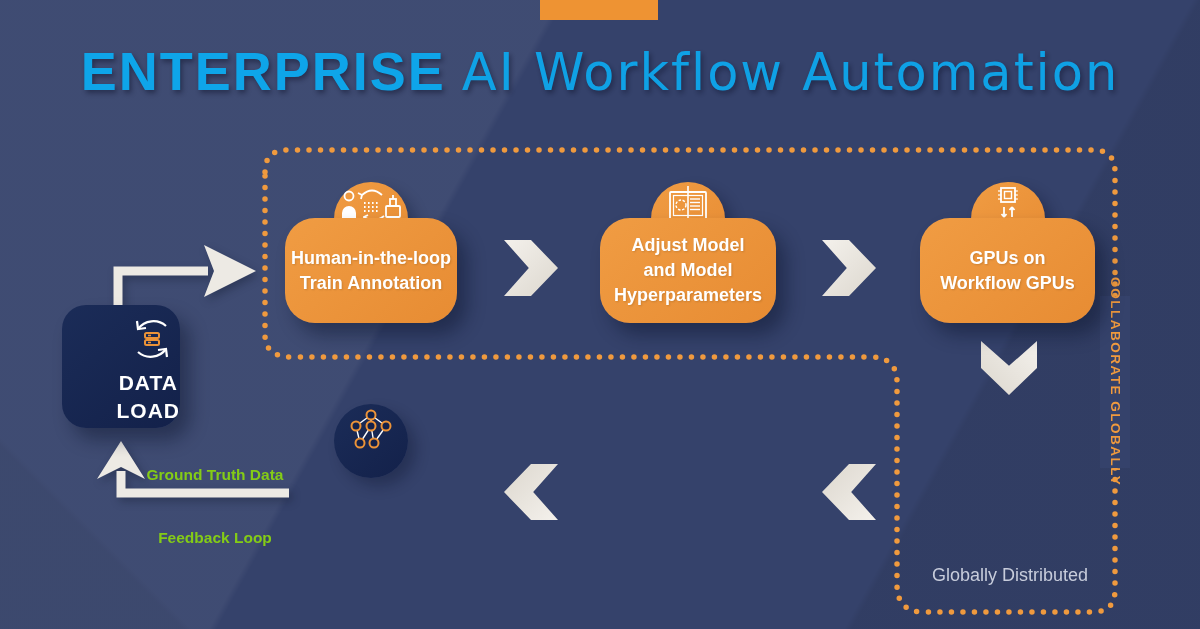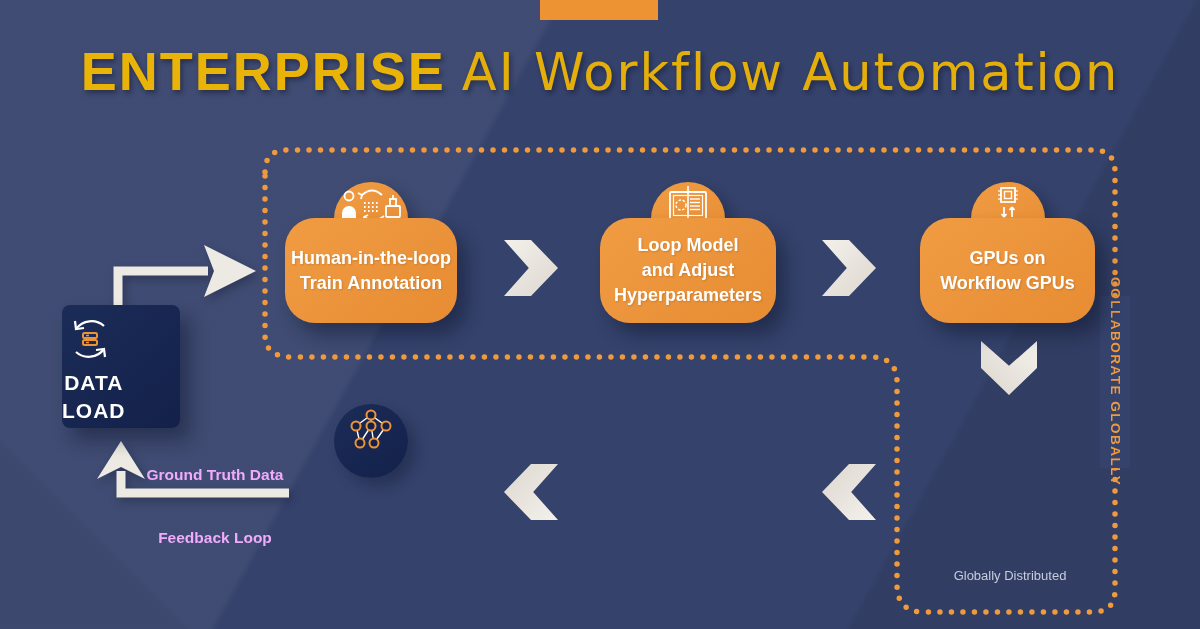--- a/index.html
+++ b/index.html
@@ -8,55 +8,55 @@
     background:#35426B;
     font-family:"Liberation Sans",sans-serif;
   }
   .bg-overlay{position:absolute;inset:0;pointer-events:none;
     background:
       linear-gradient(119deg, rgba(255,255,255,0.05) 0%, rgba(255,255,255,0.05) 36%, rgba(255,255,255,0) 36.5%),
       linear-gradient(119deg, rgba(0,0,0,0) 77%, rgba(0,0,0,0.07) 77.5%),
       linear-gradient(45deg, rgba(0,0,0,0.05) 0%, rgba(0,0,0,0.05) 10%, rgba(0,0,0,0) 10.5%);
   }
   .tab{position:absolute;left:540px;top:0;width:118px;height:20px;background:#EE9333;}
-  .title{position:absolute;top:40px;left:0;width:1200px;text-align:center;color:#eab308;white-space:nowrap;
+  .title{position:absolute;top:40px;left:0;width:1200px;text-align:center;color:#0ea5e9;white-space:nowrap;
     text-shadow:2px 3px 5px rgba(10,14,35,.45);}
   .t-bold{font-size:54px;font-weight:800;letter-spacing:2px;}
   .t-light{font-size:51px;font-weight:400;letter-spacing:2px;margin-left:16px;font-family:"DejaVu Sans",sans-serif;opacity:.97;}
   svg.dotted{position:absolute;left:0;top:0;}
   .vlabel{
     position:absolute;left:1100px;top:296px;height:172px;width:30px;
     background:#35426B;display:flex;align-items:center;justify-content:center;
     writing-mode:vertical-rl;color:#F09A3E;font-weight:bold;font-size:13.5px;letter-spacing:1.5px;white-space:nowrap;
   }
   .node{position:absolute;}
   .halo{position:absolute;left:50%;transform:translateX(-50%);top:0;width:74px;height:74px;border-radius:50%;
     box-shadow:8px 8px 14px rgba(8,14,38,.30);}
   .nbox{position:absolute;left:0;right:0;top:36px;height:105px;border-radius:30px;
     display:flex;flex-direction:column;justify-content:center;align-items:center;
     box-shadow:10px 12px 18px rgba(8,14,38,.40);}
   .orange .halo,.orange .nbox{background:linear-gradient(140deg,#F09C43,#E78C33);}
   .navy .halo,.navy .nbox{background:linear-gradient(140deg,#1B2C58,#13214A);}
   .nicon{position:absolute;left:50%;transform:translateX(-50%);top:4px;}
   .bt{color:#fff;font-weight:bold;font-size:18px;line-height:25px;text-align:center;
       text-shadow:1px 1px 2px rgba(60,40,0,.18);}
-  .dataload{position:absolute;left:62px;top:305px;width:118px;height:123px;border-radius:8px;
+  .dataload{position:absolute;left:62px;top:305px;width:118px;height:123px;border-radius:24px;
     background:linear-gradient(140deg,#1B2C58,#13214A);box-shadow:10px 12px 18px rgba(8,14,38,.40);
-    display:flex;flex-direction:column;align-items:flex-start;}
+    display:flex;flex-direction:column;align-items:flex-end;}
   .dl-text{color:#fff;font-weight:800;font-size:21px;line-height:28px;letter-spacing:1px;text-align:center;margin-top:2px;}
   .chev{position:absolute;width:54px;height:56px;
     background:linear-gradient(135deg,#F4F1EC,#DCD7CE);
     clip-path:polygon(0% 0%,50% 0%,100% 50%,50% 100%,0% 100%,46% 50%);
     filter:drop-shadow(4px 5px 4px rgba(8,12,30,.35));}
   .chev.down{transform:rotate(90deg);}
   .chev.left{transform:rotate(180deg);}
   .conn{position:absolute;filter:drop-shadow(3px 4px 4px rgba(8,12,30,.30));}
-  .flabel{position:absolute;color:#f0abfc;font-weight:bold;font-size:15.5px;text-align:center;}
+  .flabel{position:absolute;color:#84cc16;font-weight:bold;font-size:15.5px;text-align:center;}
   .gdc{position:absolute;left:925px;top:565px;width:170px;text-align:center;
-    color:#C7CCDB;font-size:13px;line-height:21px;}
+    color:#C7CCDB;font-size:18px;line-height:21px;}
 </style>
 </head>
 <body>
 
 <div class="canvas">
   <div class="bg-overlay"></div>
   <div class="tab"></div>
 
   <div class="title">
     <span class="t-bold">ENTERPRISE</span><span class="t-light">AI Workflow Automation</span>
@@ -132,22 +132,22 @@
       <rect x="6" y="6" width="36" height="27" rx="1" fill="none" stroke="#fff" stroke-width="1.8"></rect>
       <rect x="9.5" y="9.5" width="29" height="20" fill="none" stroke="#fff" stroke-width="1.2"></rect>
       <circle cx="17" cy="19" r="5" fill="none" stroke="#fff" stroke-width="1.4" stroke-dasharray="2.5 1.6"></circle>
       <line x1="26" y1="13" x2="36" y2="13" stroke="#fff" stroke-width="1.4"></line>
       <line x1="26" y1="16.5" x2="36" y2="16.5" stroke="#fff" stroke-width="1.4"></line>
       <line x1="26" y1="20" x2="36" y2="20" stroke="#fff" stroke-width="1.4"></line>
       <line x1="26" y1="23.5" x2="36" y2="23.5" stroke="#fff" stroke-width="1.4"></line>
       <line x1="24" y1="0" x2="24" y2="40" stroke="#fff" stroke-width="1.6"></line>
     </svg>
     <div class="nbox">
-      <div class="bt">Loop Model</div>
-      <div class="bt">and Adjust</div>
+      <div class="bt">Adjust Model</div>
+      <div class="bt">and Model</div>
       <div class="bt">Hyperparameters</div>
     </div>
   </div>
 
   <div class="node orange" style="left:920px;top:182px;width:175px;height:141px;">
     <div class="halo"></div>
     <svg class="nicon" style="top:2px;" width="36" height="60" viewBox="0 0 36 60">
       <rect x="11" y="4" width="14" height="14" fill="none" stroke="#fff" stroke-width="1.8"></rect>
       <rect x="14.5" y="7.5" width="7" height="7" fill="none" stroke="#fff" stroke-width="1.4"></rect>
       <g stroke="#fff" stroke-width="1.2">

